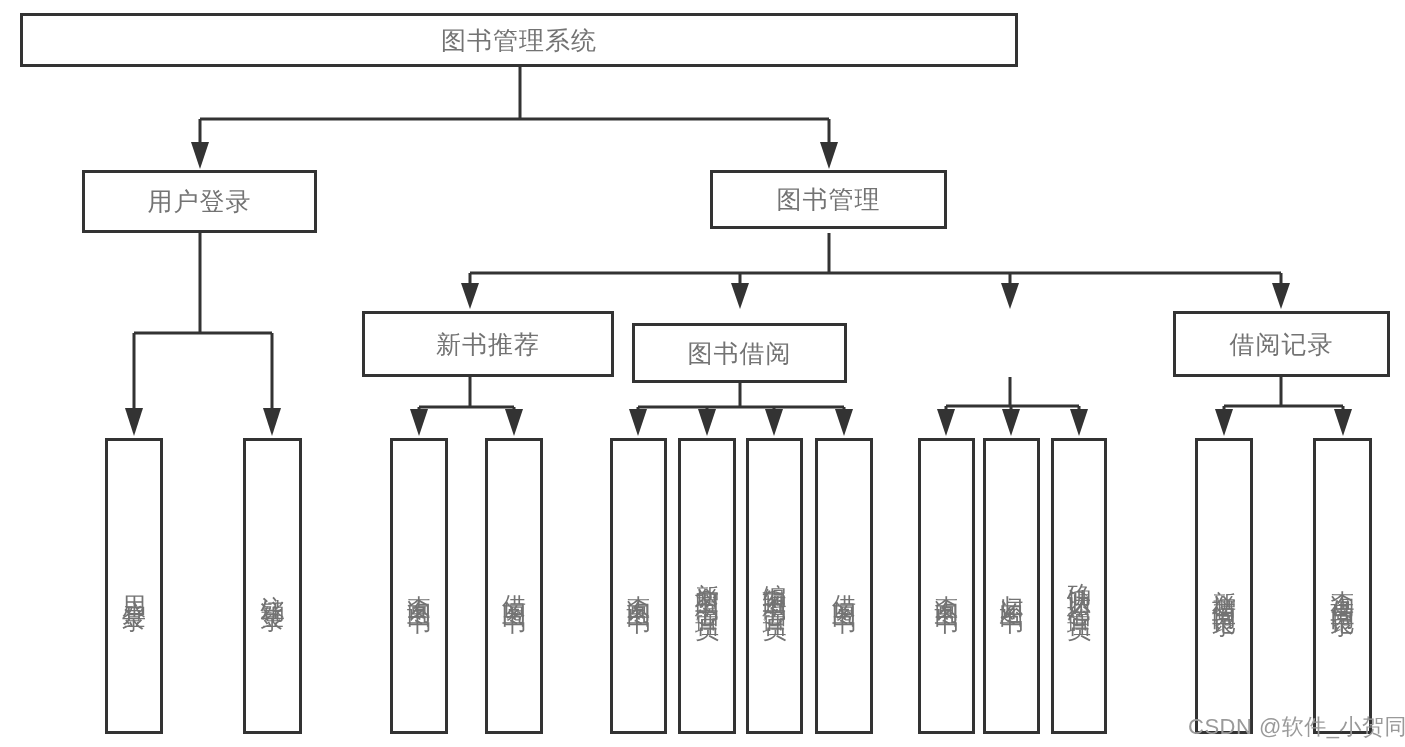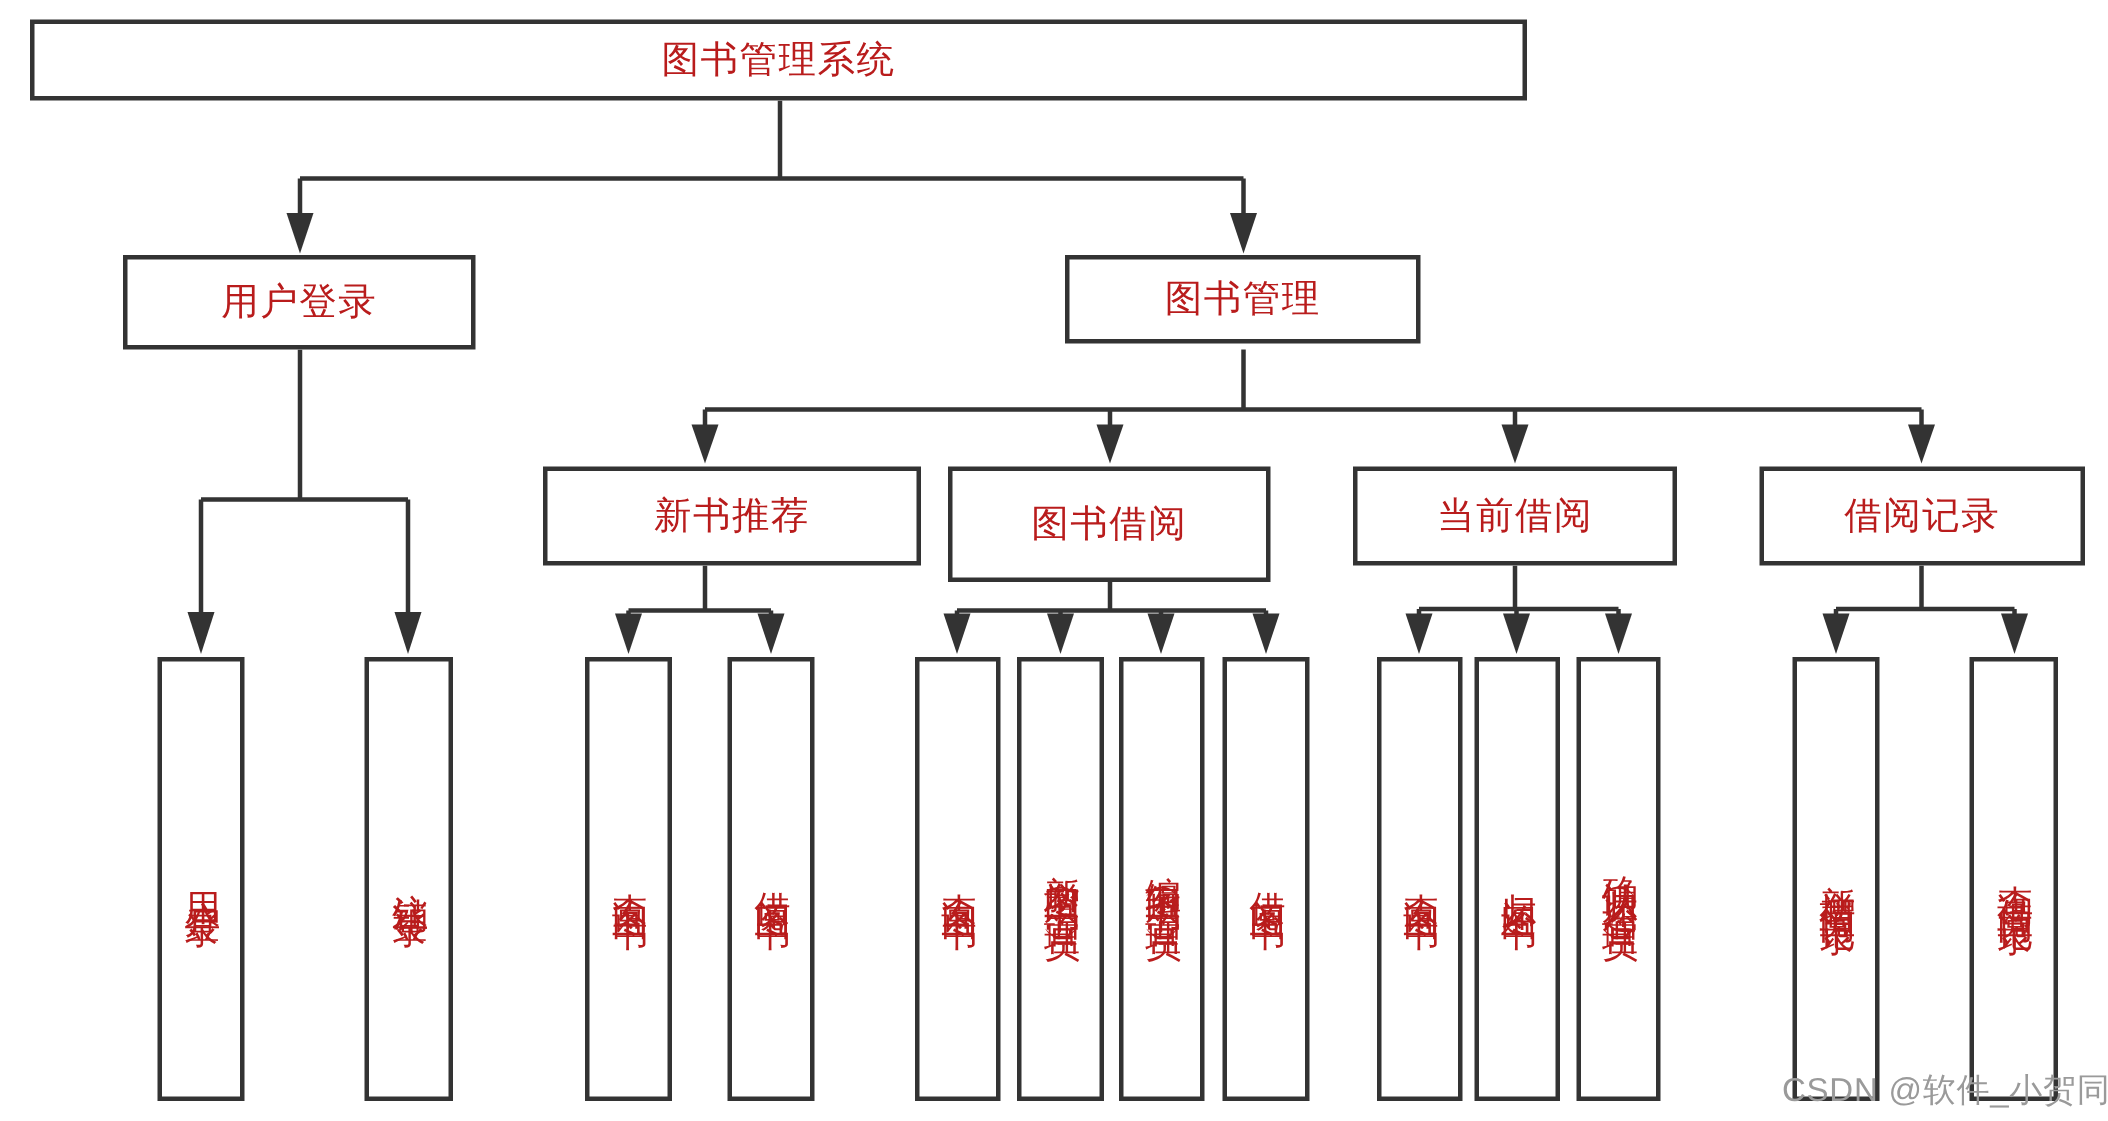--- a/index.html
+++ b/index.html
@@ -20,21 +20,21 @@
     left: 0;
     top: 0;
     width: 1405px;
     height: 747px;
   }
   .box {
     position: absolute;
     box-sizing: border-box;
     border: 3px solid #333333;
     background: #ffffff;
-    color: #b91c1c;
+    color: #737373;
     display: flex;
     align-items: center;
     justify-content: center;
     font-size: 25px;
     line-height: 1;
   }
   .box.h {
     letter-spacing: 1px;
   }
   .box.v {
@@ -104,22 +104,21 @@
       <polygon points="1334,409 1352,409 1343,436"></polygon>
     </g>
   </svg>
 
   <div class="box h" style="left:20px;top:13px;width:998px;height:54px">图书管理系统</div>
 
   <div class="box h" style="left:82px;top:170px;width:235px;height:63px">用户登录</div>
   <div class="box h" style="left:710px;top:170px;width:237px;height:59px">图书管理</div>
 
   <div class="box h" style="left:362px;top:311px;width:252px;height:66px">新书推荐</div>
-  <div class="box h" style="left:632px;top:311px;width:215px;height:77px">图书借阅</div>
-  <div class="box h" style="left:902px;top:311px;width:216px;height:66px">当前借阅</div>
+  <div class="box h" style="left:632px;top:323px;width:215px;height:60px">图书借阅</div>
   <div class="box h" style="left:1173px;top:311px;width:217px;height:66px">借阅记录</div>
 
   <div class="box v" style="left:105px;top:438px;width:58px;height:296px">用户登录</div>
   <div class="box v" style="left:243px;top:438px;width:59px;height:296px">注销登录</div>
 
   <div class="box v" style="left:390px;top:438px;width:58px;height:296px">查询图书</div>
   <div class="box v" style="left:485px;top:438px;width:58px;height:296px">借阅图书</div>
 
   <div class="box v" style="left:610px;top:438px;width:57px;height:296px">查询图书</div>
   <div class="box v" style="left:678px;top:438px;width:58px;height:296px">新增图书（管理员）</div>

